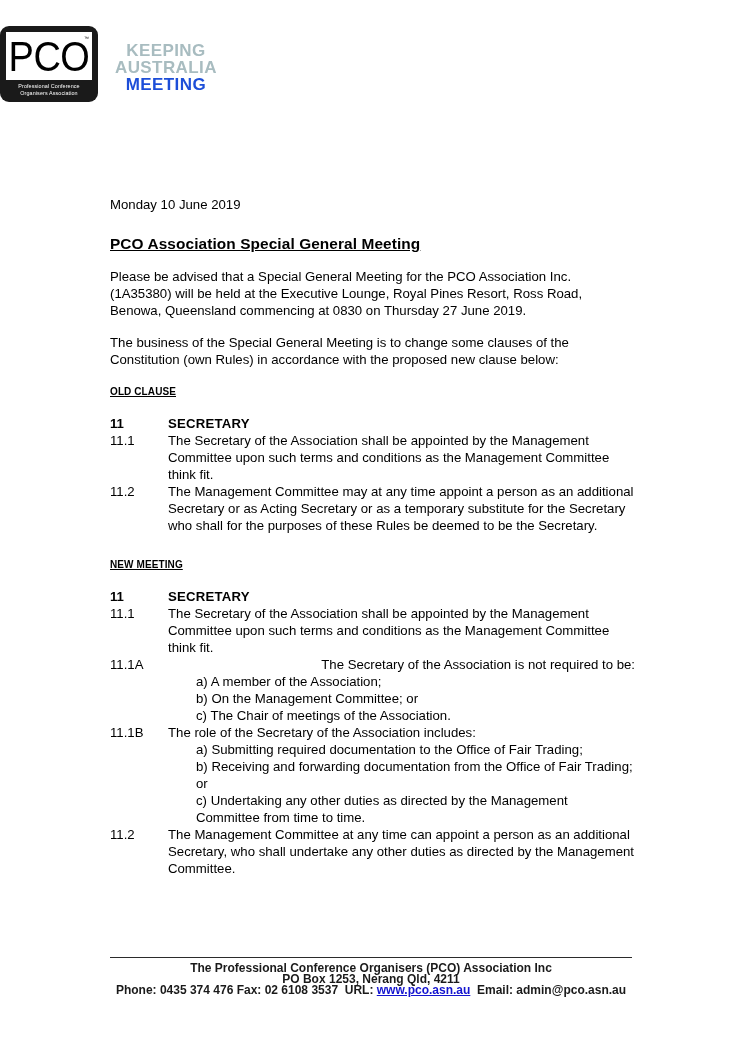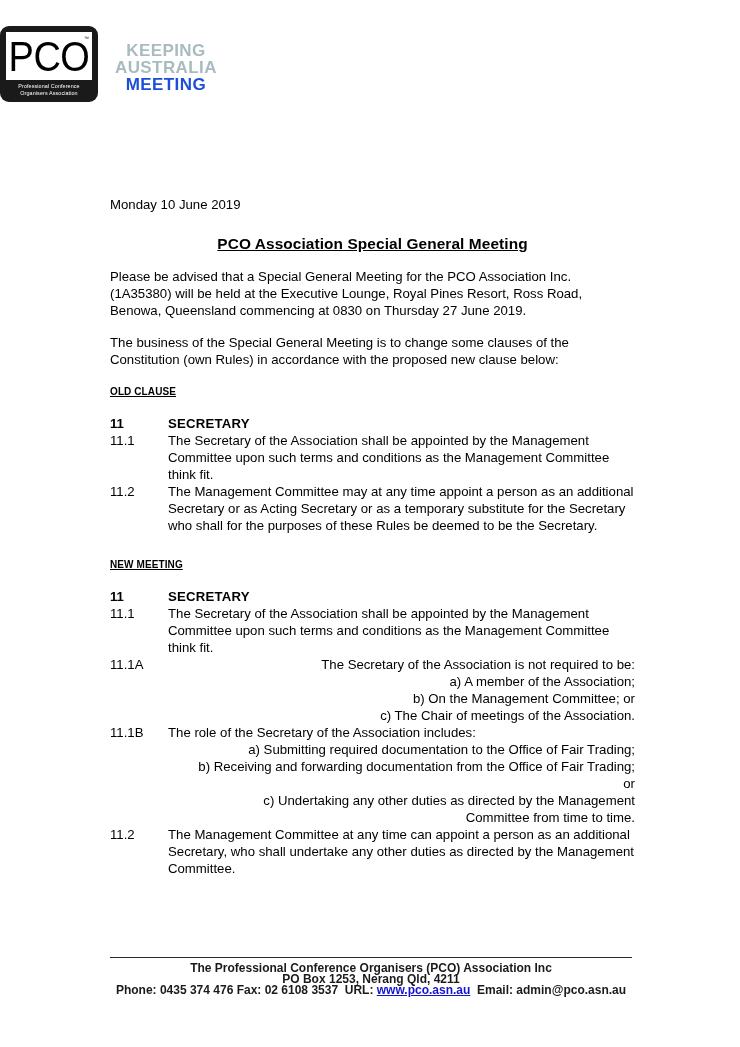--- a/index.html
+++ b/index.html
@@ -98,21 +98,20 @@
     font-size: 13.2px;
     line-height: 17px;
   }
   .date-line {
     margin: 0 0 22px 0;
   }
   h1.doc-title {
     margin: 0 0 16px 0;
     font-size: 15.4px;
     font-weight: bold;
-    text-align: center;
     text-decoration: underline;
     letter-spacing: 0.1px;
   }
   p.para {
     margin: 0 0 15px 0;
     line-height: 17px;
   }
   h2.section-head {
     margin: 0 0 15px 0;
     font-size: 10px;
@@ -131,21 +130,20 @@
     flex: 0 0 58px;
     width: 58px;
   }
   .clause-num.bold { font-weight: bold; }
   .clause-text {
     flex: 1 1 auto;
   }
   .clause-text.bold { font-weight: bold; letter-spacing: 0.2px; }
   .sub-item {
     padding-left: 28px;
-    text-align: right;
   }
 
   
   .footer {
     position: absolute;
     left: 110px;
     top: 957px;
     width: 522px;
   }
   .footer-rule {

